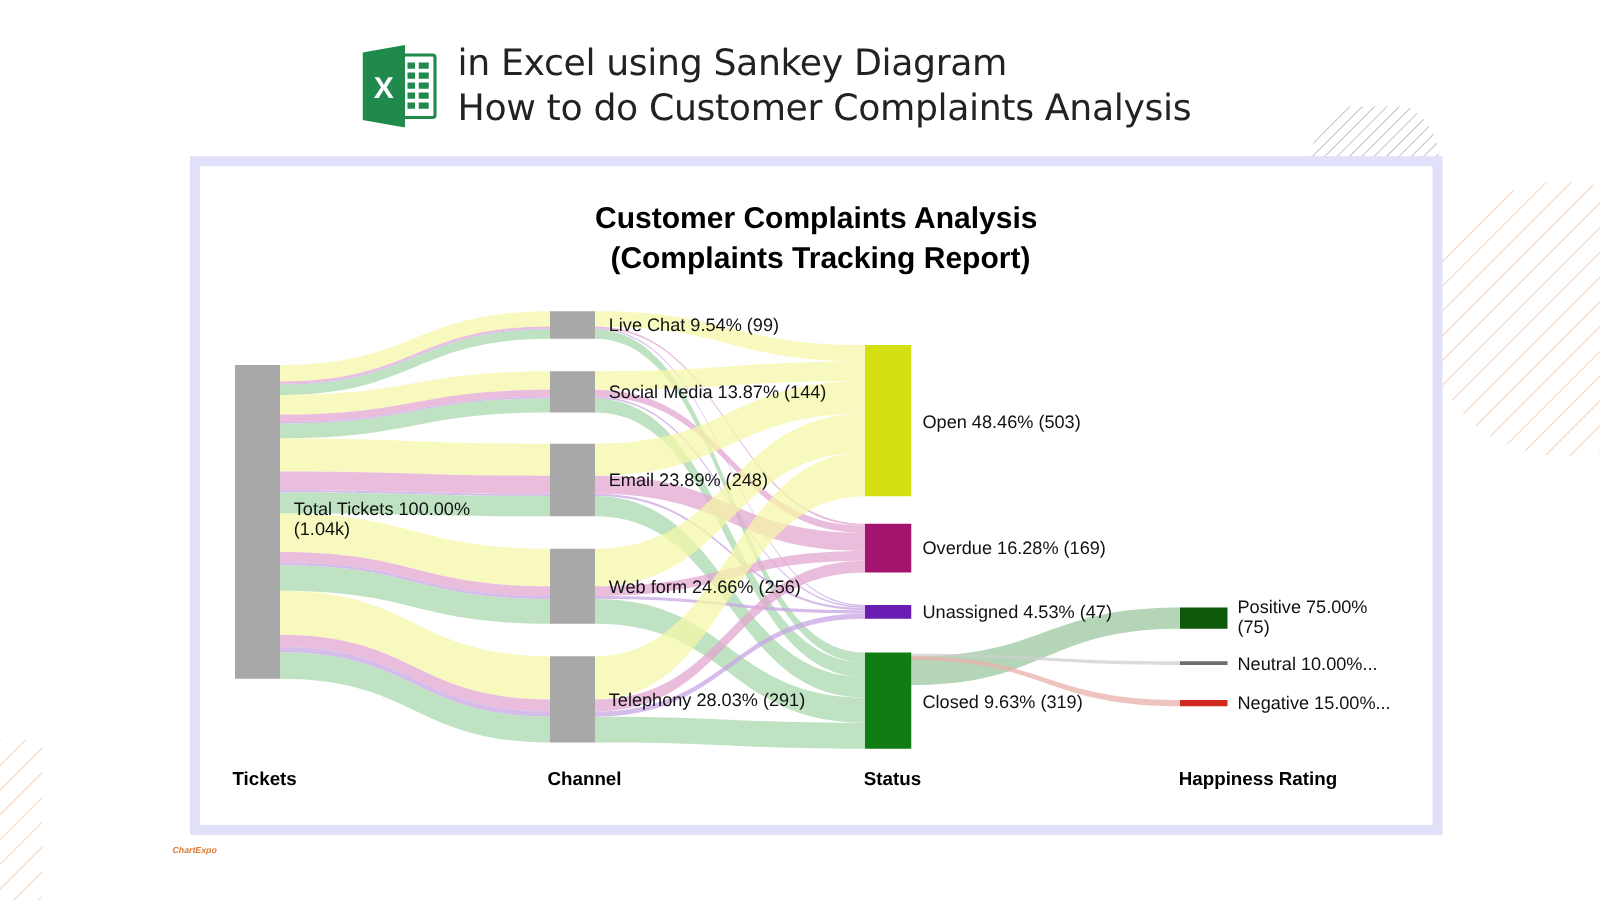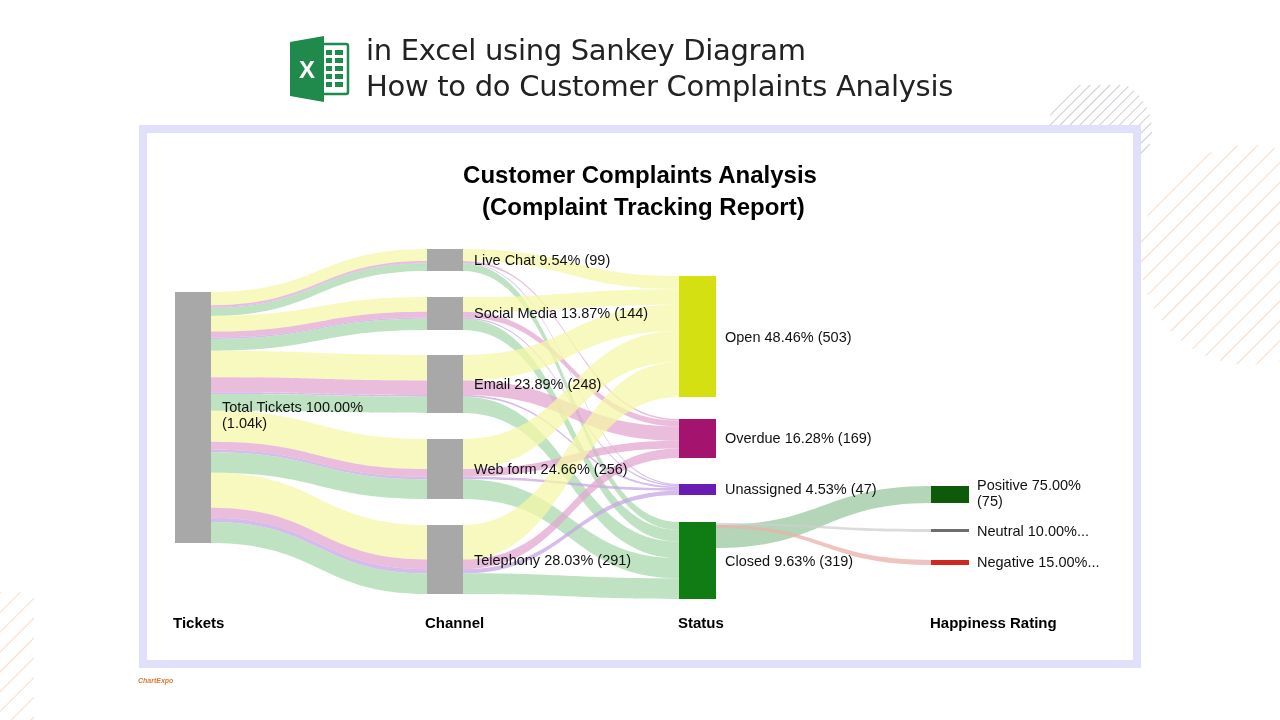--- a/index.html
+++ b/index.html
@@ -11,21 +11,21 @@
   .deco { position: absolute; pointer-events: none; }
   .header {
     position: absolute; left: 290px; top: 32px; display: flex; align-items: flex-start;
   }
   .excel-icon { width: 60px; height: 66px; margin-right: 16px; margin-top: 4px; }
   .header-title {
     font-family: "DejaVu Sans", sans-serif;
     font-size: 29px; line-height: 36px; color: #222; letter-spacing: -0.3px;
   }
   .frame {
-    position: absolute; left: 139px; top: 125px; width: 1002px; height: 543px;
+    position: absolute; left: 152px; top: 125px; width: 1002px; height: 543px;
     background: #e0e0fb; box-sizing: border-box; padding: 8px;
   }
   .panel {
     position: relative; width: 100%; height: 100%; background: #fff;
   }
   .chart-title {
     position: absolute; left: 0; right: 0; top: 26px; text-align: center;
     font-weight: bold; font-size: 24px; line-height: 32px; color: #000;
   }
   .chart-title div { white-space: pre; }
@@ -83,21 +83,21 @@
   <div class="header-title">
     <div>in Excel using Sankey Diagram</div>
     <div>How to do Customer Complaints Analysis</div>
   </div>
 </div>
 
 <div class="frame">
   <div class="panel">
     <div class="chart-title">
       <div>Customer Complaints Analysis</div>
-      <div> (Complaint Tracking Report)</div>
+      <div> (Complaints Tracking Report)</div>
     </div>
     <svg class="sankey" id="sankey" width="986" height="527" viewBox="0 0 986 527">
       <g id="links">
           <path d="M64,159 C172,159 172,116 280,116 L280,128.10000000000002 C172,128.10000000000002 172,172.16661849710982 64,172.16661849710982 Z" fill="#f6f7a8" fill-opacity="0.75"></path>
           <path d="M64,172.16661849710982 C172,172.16661849710982 172,128.10000000000002 280,128.10000000000002 L280,129.64000000000004 C172,129.64000000000004 172,173.8423699421965 64,173.8423699421965 Z" fill="#e3a7d0" fill-opacity="0.75"></path>
           <path d="M64,173.8423699421965 C172,173.8423699421965 172,129.64000000000004 280,129.64000000000004 L280,130.52000000000004 C172,130.52000000000004 172,174.7999421965318 64,174.7999421965318 Z" fill="#c7a5e4" fill-opacity="0.75"></path>
           <path d="M64,174.7999421965318 C172,174.7999421965318 172,130.52000000000004 280,130.52000000000004 L280,138.00000000000006 C172,138.00000000000006 172,182.9393063583815 64,182.9393063583815 Z" fill="#a9d8ae" fill-opacity="0.75"></path>
           <path d="M64,182.9393063583815 C172,182.9393063583815 172,164 280,164 L280,178.85000000000002 C172,178.85000000000002 172,198.60867052023121 64,198.60867052023121 Z" fill="#f6f7a8" fill-opacity="0.75"></path>
           <path d="M64,198.60867052023121 C172,198.60867052023121 172,178.85000000000002 280,178.85000000000002 L280,184.46000000000004 C172,184.46000000000004 172,204.52820809248556 64,204.52820809248556 Z" fill="#e3a7d0" fill-opacity="0.75"></path>
           <path d="M64,204.52820809248556 C172,204.52820809248556 172,184.46000000000004 280,184.46000000000004 L280,185.78000000000003 C172,185.78000000000003 172,205.92104046242775 64,205.92104046242775 Z" fill="#c7a5e4" fill-opacity="0.75"></path>

